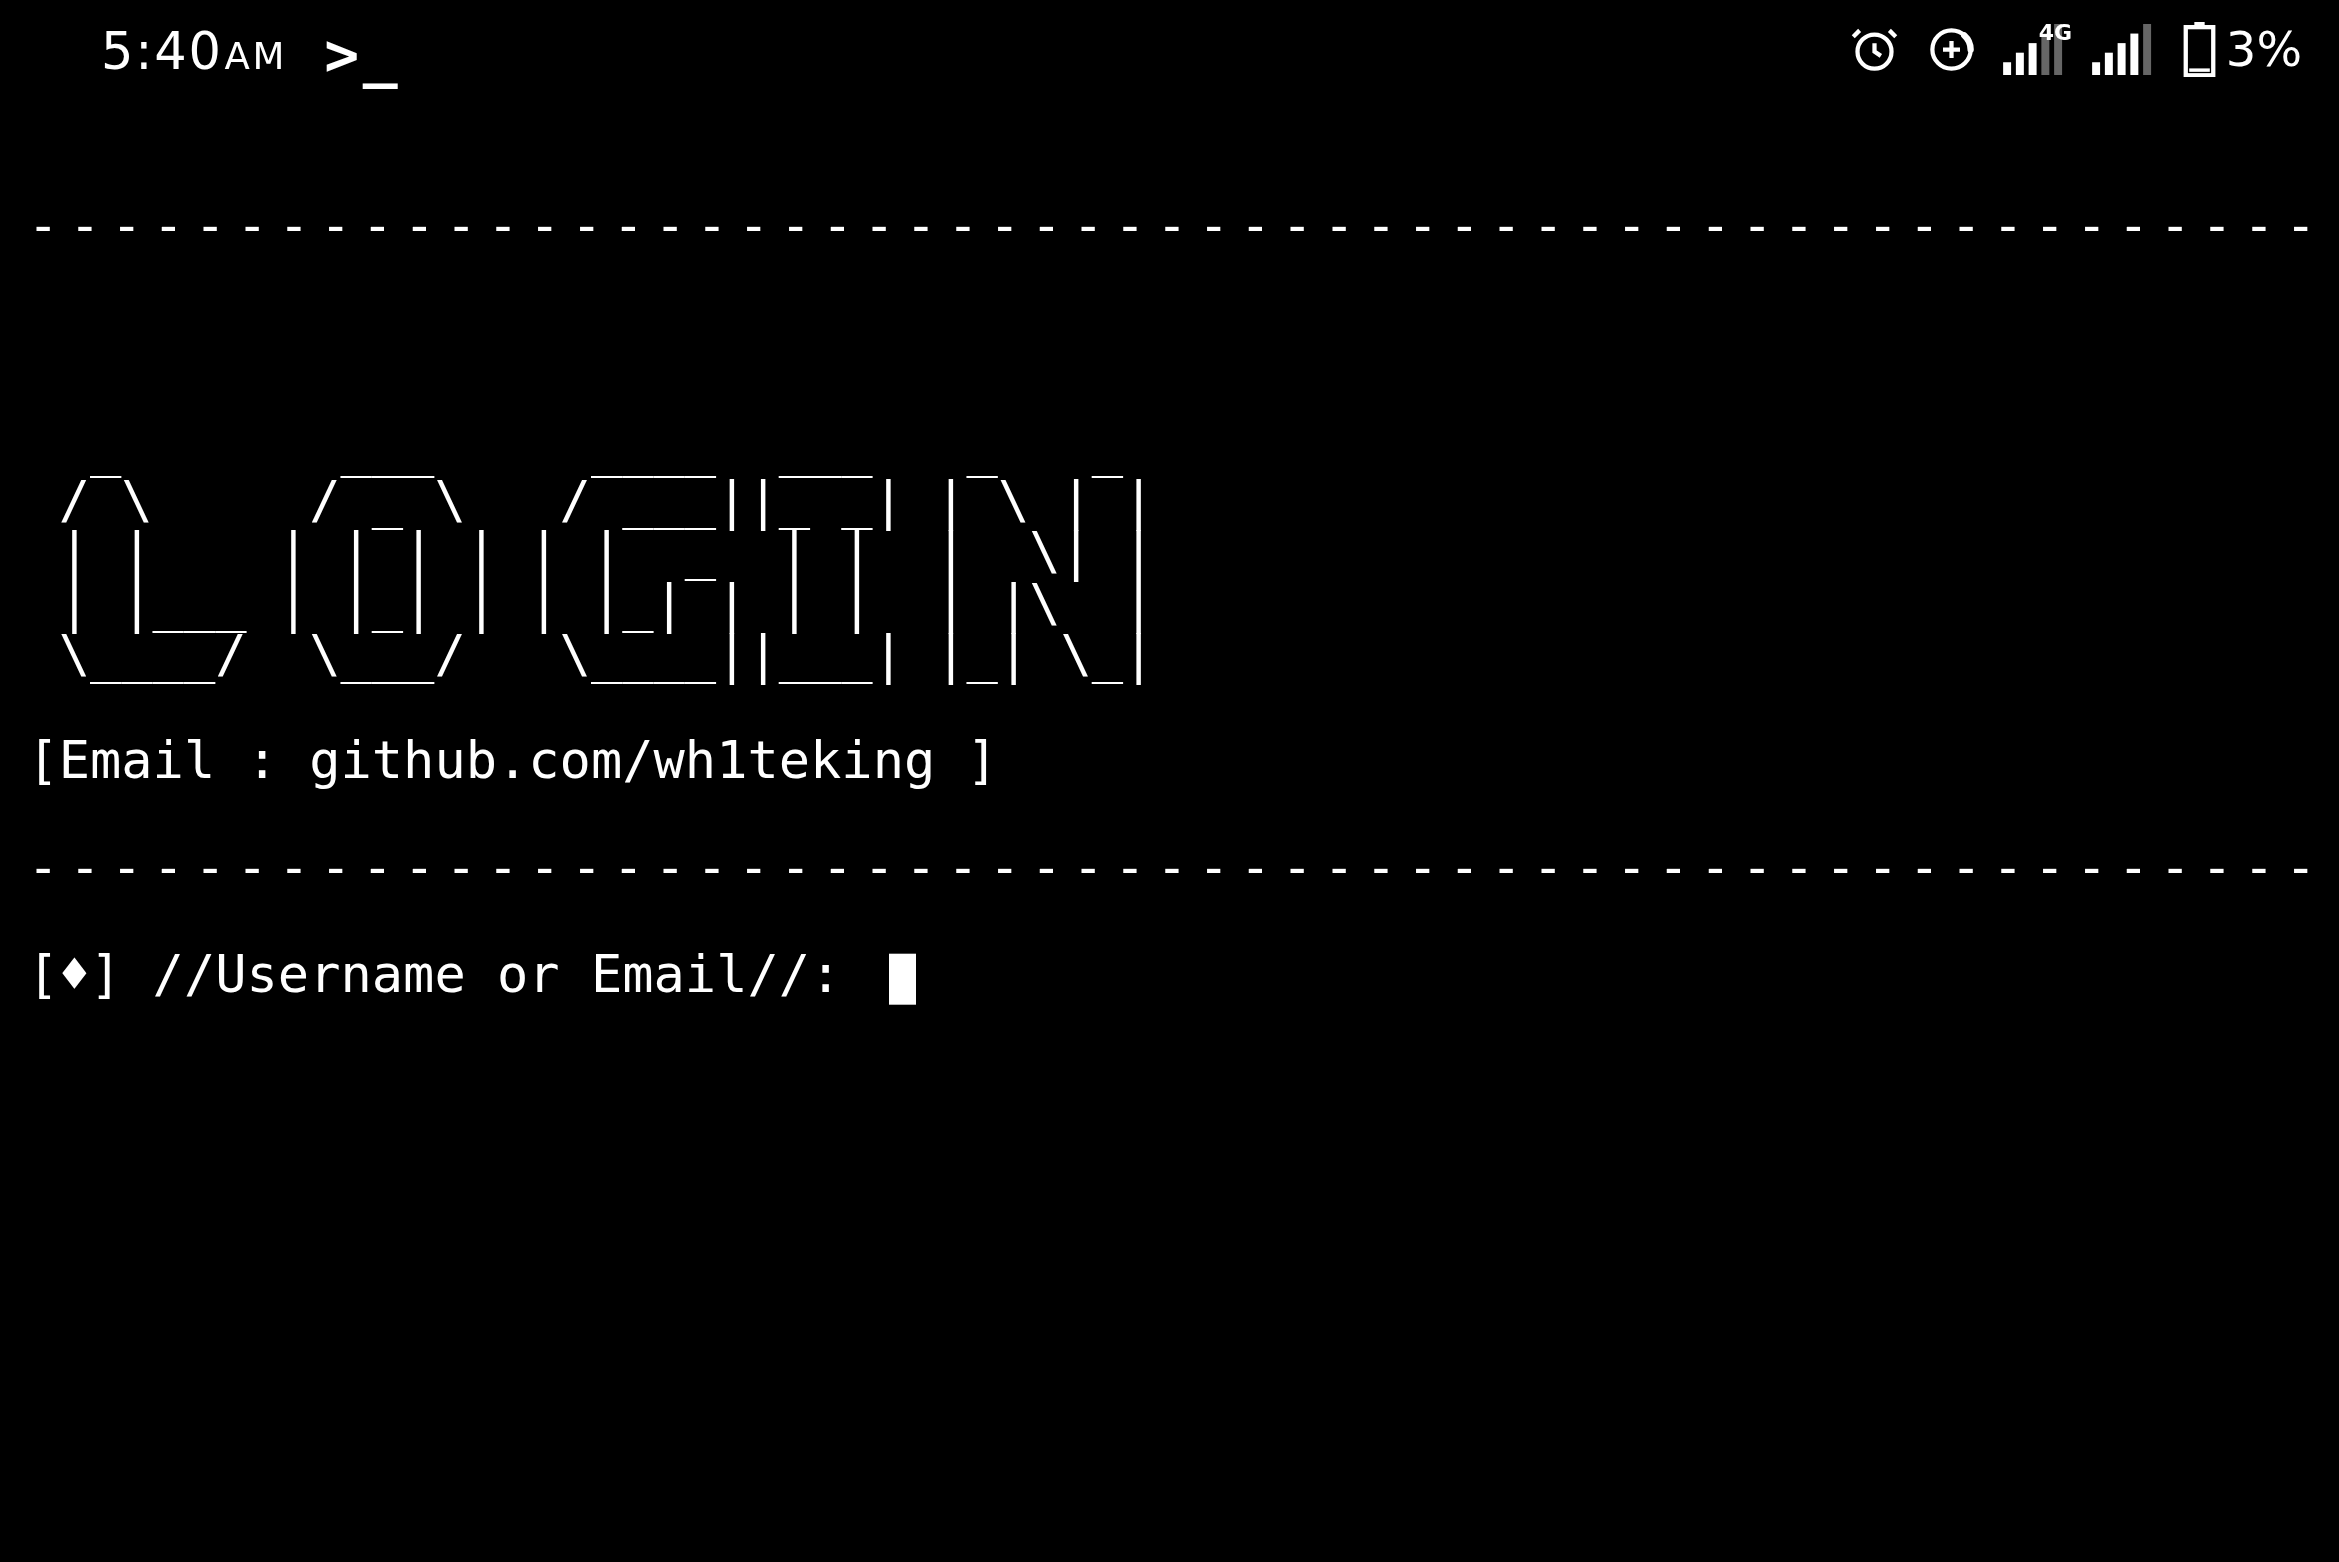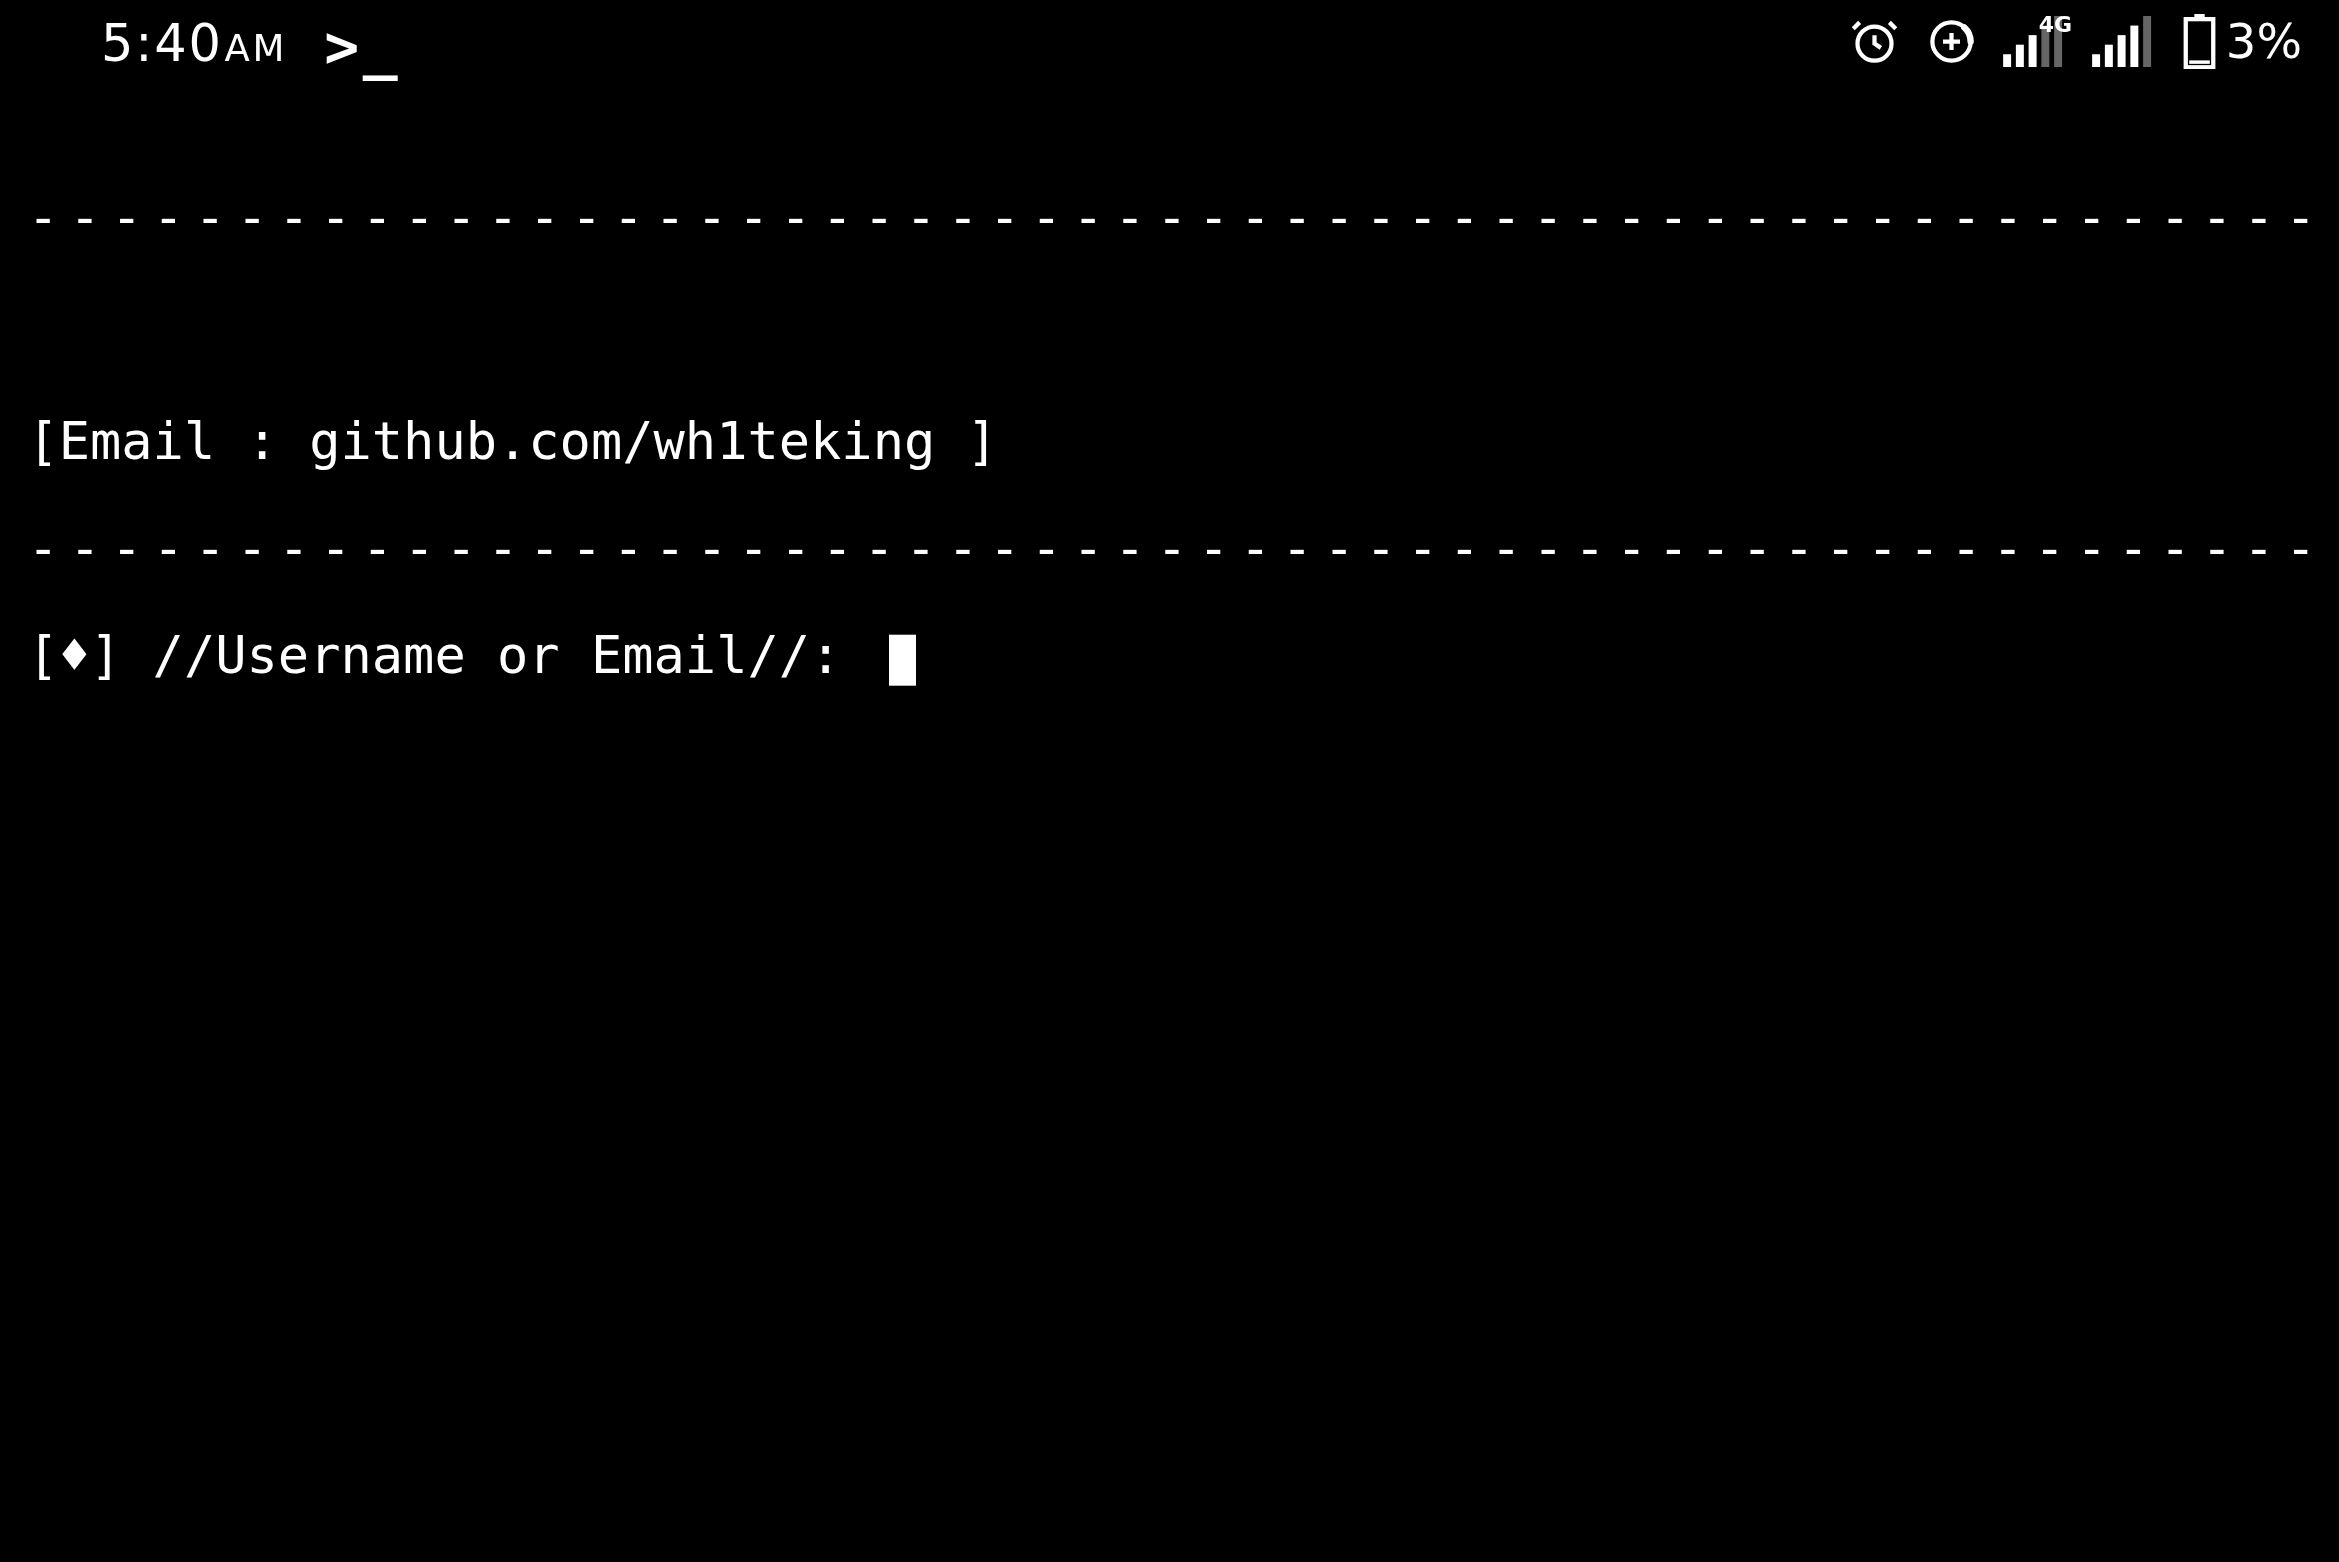--- a/index.html
+++ b/index.html
@@ -9,21 +9,21 @@
     color: #fff;
     width: 2339px;
     height: 1562px;
     font-family: "DejaVu Sans Mono", "Menlo", "Consolas", monospace;
     overflow: hidden;
   }
 
   
   .statusbar {
     height: 82px;
-    padding: 0 37px 0 101px;
+    padding: 8px 37px 0 101px;
     display: flex;
     align-items: center;
     justify-content: space-between;
     font-family: "DejaVu Sans", "Arial", sans-serif;
   }
   .status-left {
     display: flex;
     align-items: baseline;
     gap: 37px;
   }
@@ -153,17 +153,22 @@
         </svg>
       </span>
       <span class="batt-pct">3%</span>
     </span>
   </div>
 </div>
 
 <div class="term">
 <div class="sep">-----------------------------------------------------------</div>
 <div style="height:64px"></div>
+<div class="ascii-art">  _       ___     ____  ___   _   _ 
+ / \     / _ \   / ___||_ _| | \ | |
+ | |    | | | | | |  _  | |  |  \| |
+ | |___ | |_| | | |_| | | |  | |\  |
+ \____/  \___/   \____||___| |_| \_|</div>
 <div class="info-line">[Email : github.com/wh1teking ]</div>
 <div class="sep">-----------------------------------------------------------</div>
 <div class="prompt-row"><span>[♦] //Username or Email//: </span><span class="cursor"></span></div>
 </div>
 
 
 </body></html>

